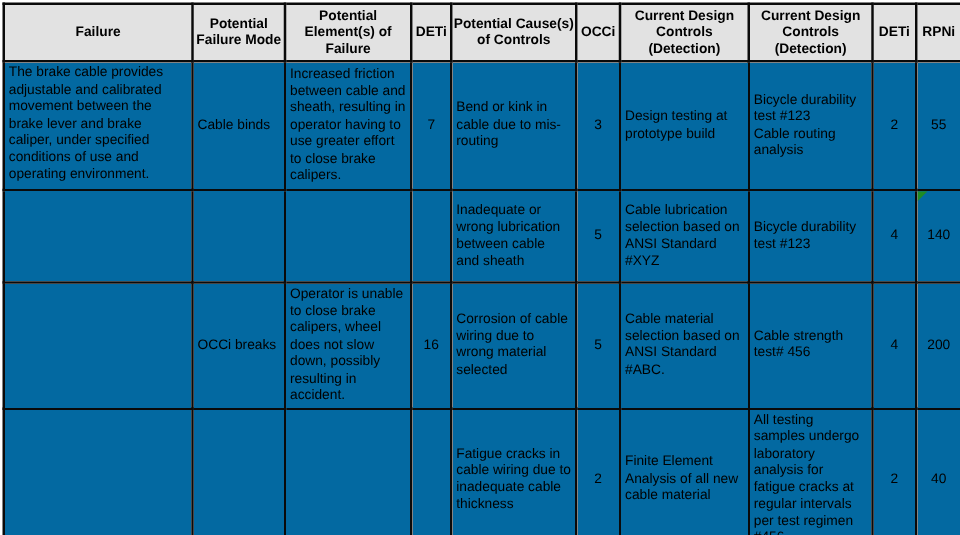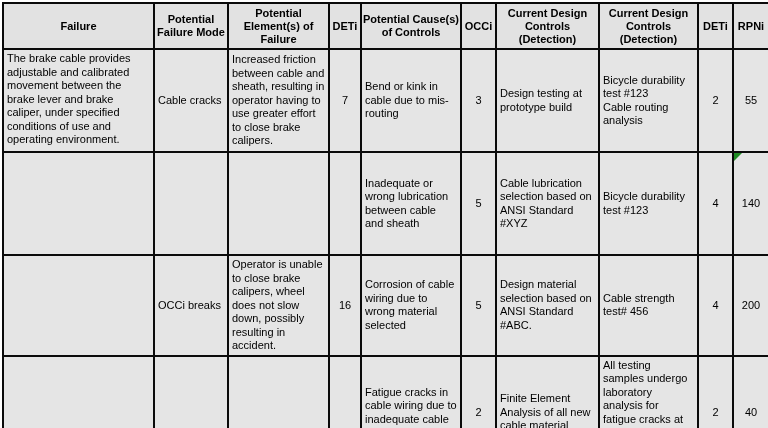--- a/index.html
+++ b/index.html
@@ -30,21 +30,21 @@
     font-weight: bold;
     color: #000;
     text-align: center;
     vertical-align: middle;
     line-height: 13px;
     padding: 2px 1px;
     overflow: hidden;
   }
   table.fmea td {
     border: 2px solid #0a0a0a;
-    background: #e5e5e5;
+    background: #0369a1;
     font-size: 11px;
     color: #000;
     line-height: 13.5px;
     vertical-align: middle;
     text-align: left;
     padding: 2px 3px;
     white-space: pre-line;
     overflow: hidden;
     position: relative;
   }
@@ -87,51 +87,51 @@
           <th>OCCi</th>
           <th>Current Design Controls (Detection)</th>
           <th>Current Design Controls (Detection)</th>
           <th>DETi</th>
           <th>RPNi</th>
         </tr>
     </thead>
     <tbody>
         <tr style="height: 103px;">
           <td class="topalign">The brake cable provides adjustable and calibrated movement between the brake lever and brake caliper, under specified conditions of use and operating environment.</td>
-          <td>Cable cracks</td>
+          <td>Cable binds</td>
           <td>Increased friction between cable and sheath, resulting in operator having to use greater effort to close brake calipers.</td>
           <td class="num">7</td>
           <td>Bend or kink in cable due to mis-routing</td>
           <td class="num">3</td>
           <td>Design testing at prototype build</td>
           <td>Bicycle durability test #123
 Cable routing analysis</td>
           <td class="num">2</td>
           <td class="num">55</td>
         </tr>
-        <tr style="height: 103px;">
+        <tr style="height: 74px;">
           <td class="topalign"></td>
           <td></td>
           <td></td>
           <td class="num"></td>
           <td>Inadequate or wrong lubrication between cable and sheath</td>
           <td class="num">5</td>
           <td>Cable lubrication selection based on ANSI Standard #XYZ</td>
           <td>Bicycle durability test #123</td>
           <td class="num">4</td>
           <td class="num"><span class="flag"></span>140</td>
         </tr>
         <tr style="height: 95px;">
           <td class="topalign"></td>
           <td>OCCi breaks</td>
           <td>Operator is unable to close brake calipers, wheel does not slow down, possibly resulting in accident.</td>
           <td class="num">16</td>
           <td>Corrosion of cable wiring due to wrong material selected</td>
           <td class="num">5</td>
-          <td>Design material selection based on ANSI Standard #ABC.</td>
+          <td>Cable material selection based on ANSI Standard #ABC.</td>
           <td>Cable strength test# 456</td>
           <td class="num">4</td>
           <td class="num">200</td>
         </tr>
         <tr style="height: 93px;">
           <td class="topalign"></td>
           <td></td>
           <td></td>
           <td class="num"></td>
           <td>Fatigue cracks in cable wiring due to inadequate cable thickness</td>

